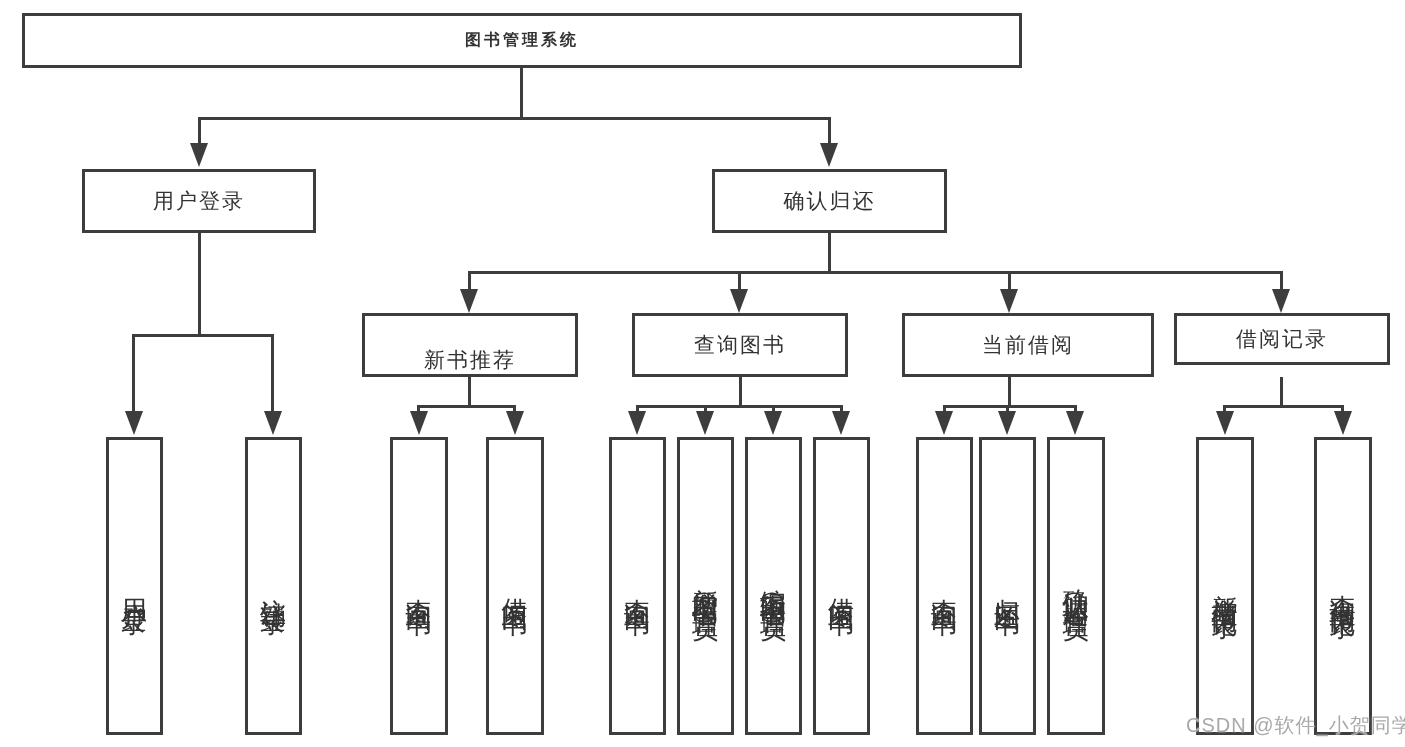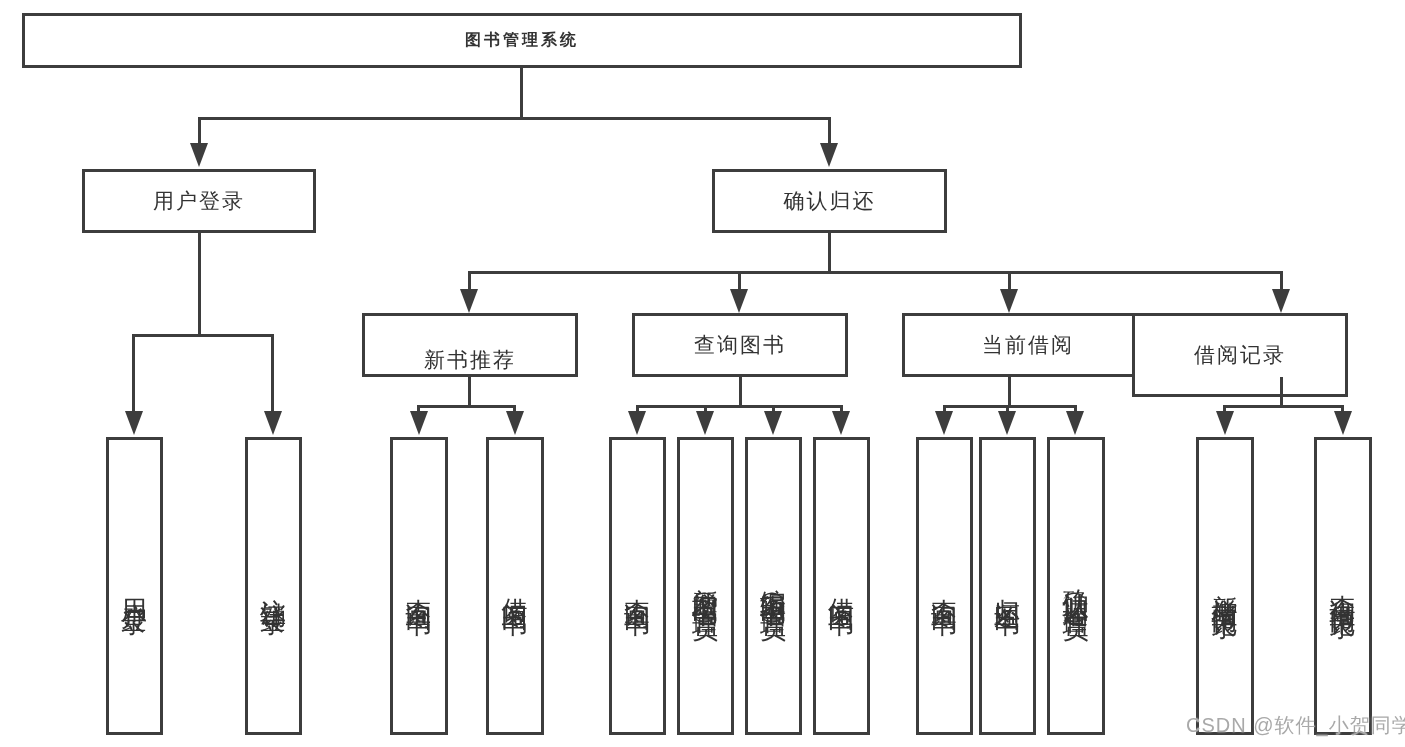--- a/index.html
+++ b/index.html
@@ -71,21 +71,21 @@
 
   <div class="box" style="left:362px;top:313px;width:216px;height:64px;align-items:flex-end;">
     <span class="hlabel">新书推荐</span>
   </div>
   <div class="box" style="left:632px;top:313px;width:216px;height:64px;">
     <span class="hlabel">查询图书</span>
   </div>
   <div class="box" style="left:902px;top:313px;width:252px;height:64px;">
     <span class="hlabel">当前借阅</span>
   </div>
-  <div class="box" style="left:1132px;top:313px;width:216px;height:84px;">
+  <div class="box" style="left:1174px;top:313px;width:216px;height:52px;">
     <span class="hlabel">借阅记录</span>
   </div>
 
   <div class="line" style="left:468px;top:377px;width:3px;height:31px;"></div>
   <div class="line" style="left:417px;top:405px;width:99px;height:3px;"></div>
   <div class="line" style="left:417px;top:405px;width:3px;height:12px;"></div>
   <div class="line" style="left:513px;top:405px;width:3px;height:12px;"></div>
   <div class="arr" style="left:410px;top:411px;"></div>
   <div class="arr" style="left:506px;top:411px;"></div>
 

